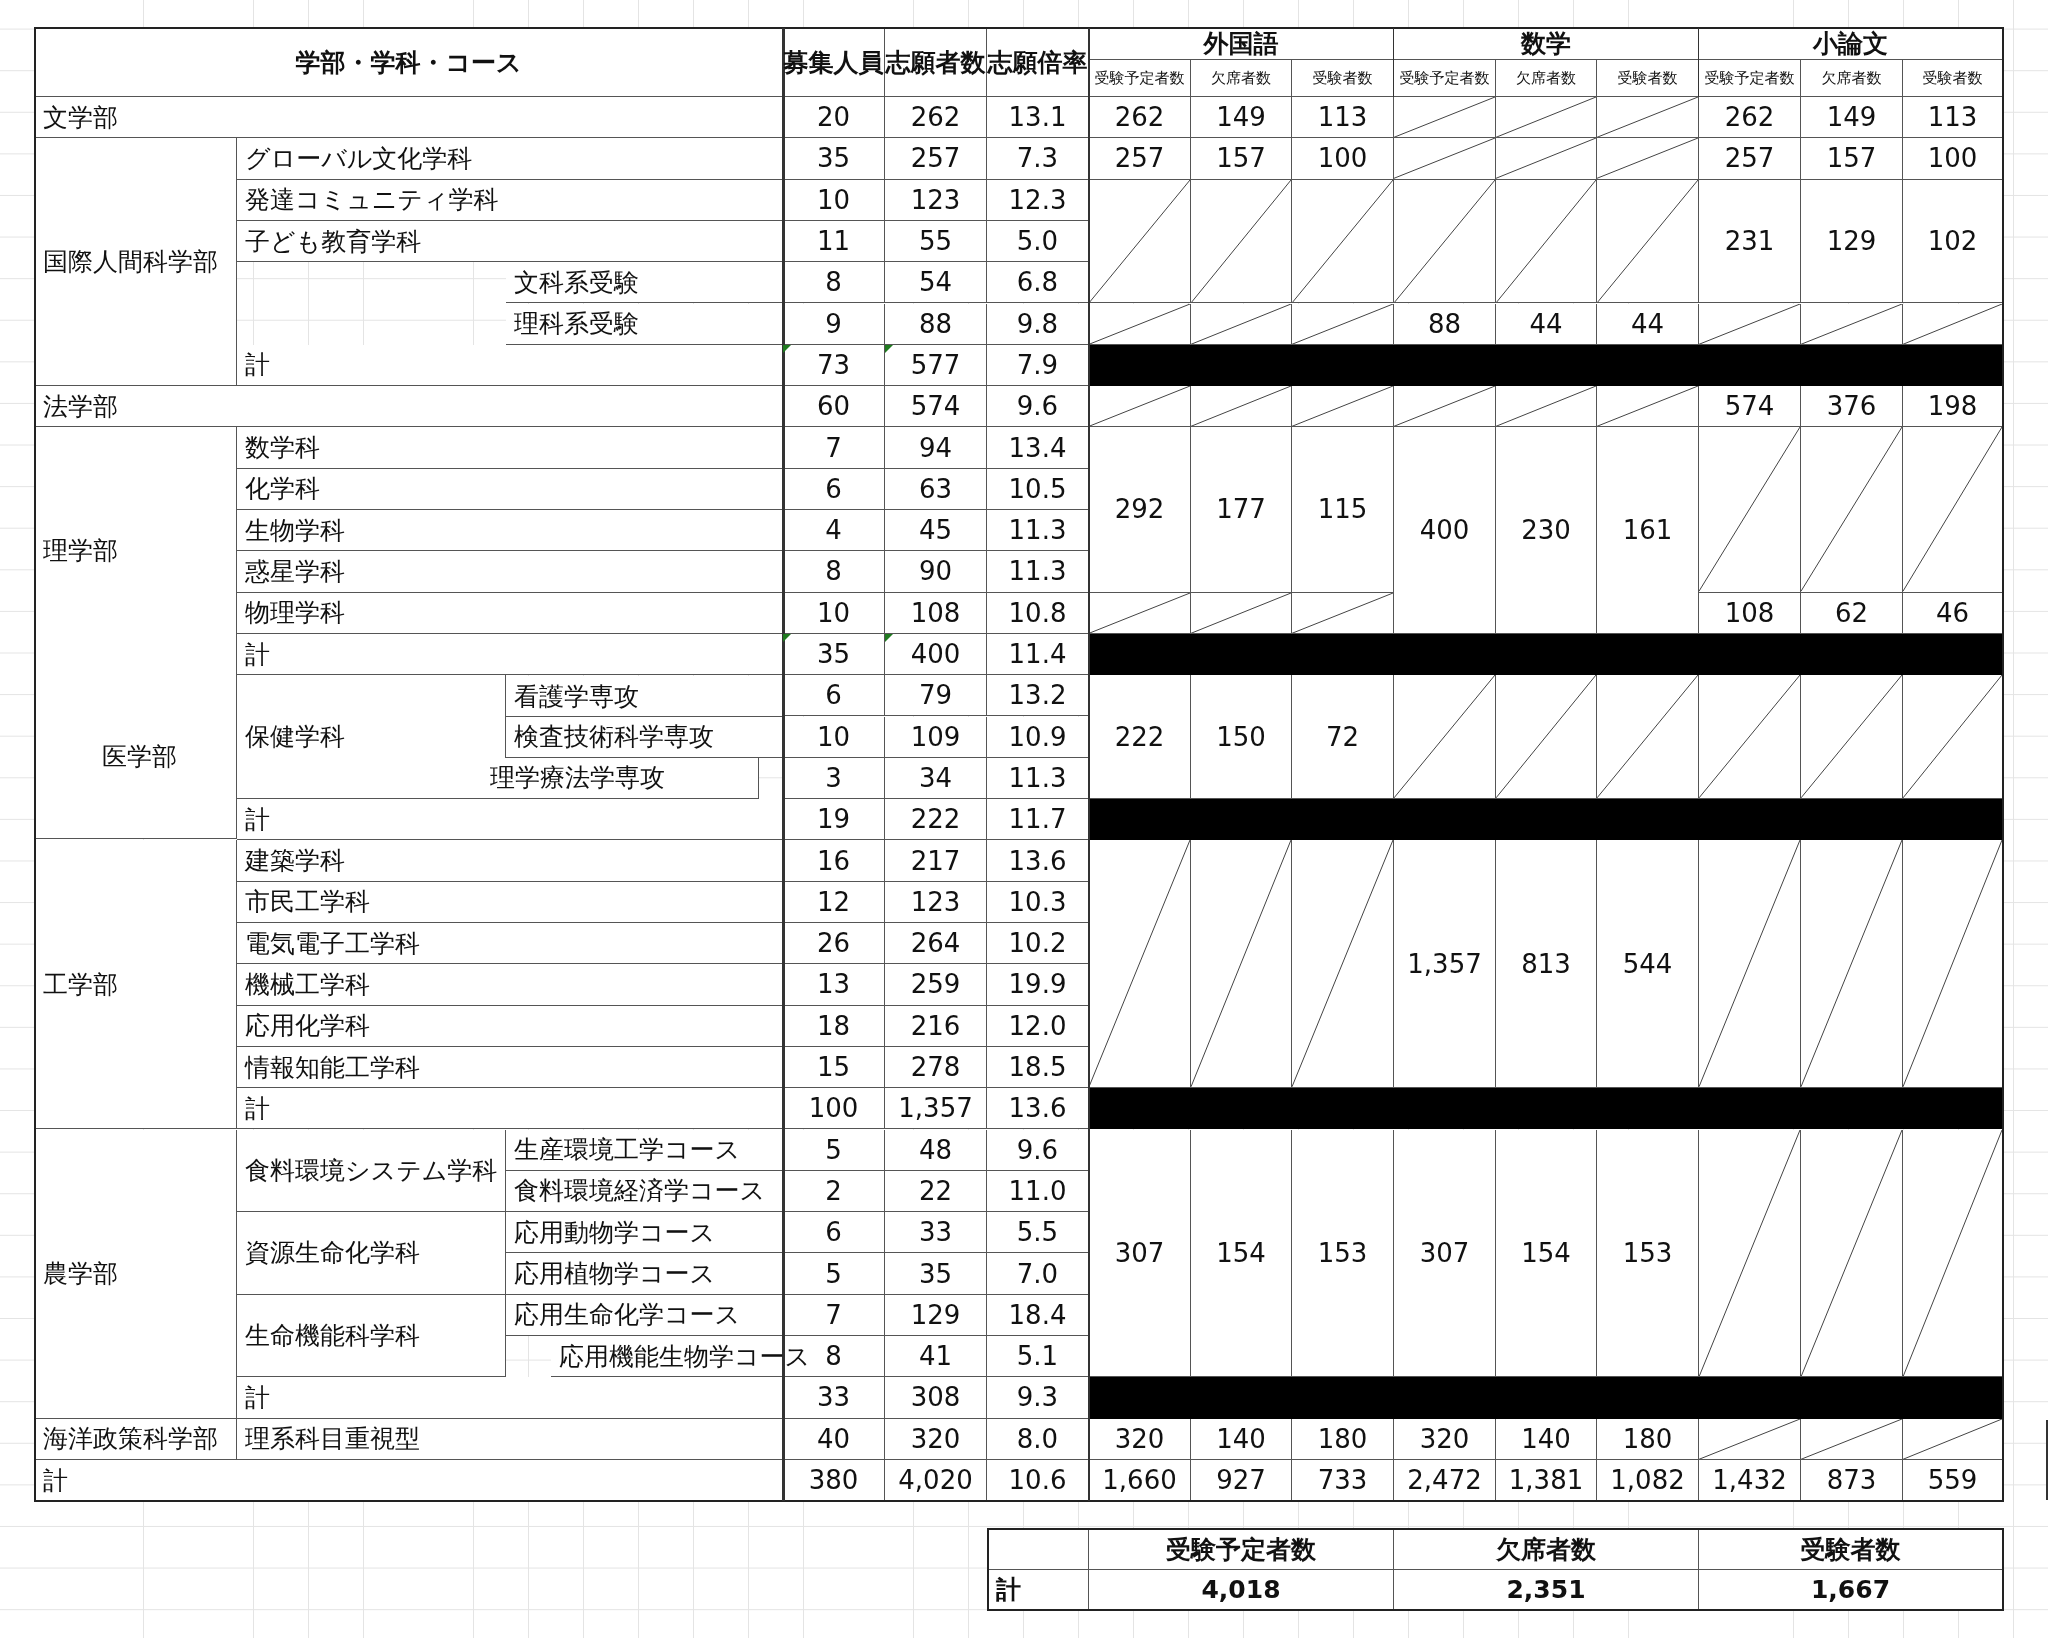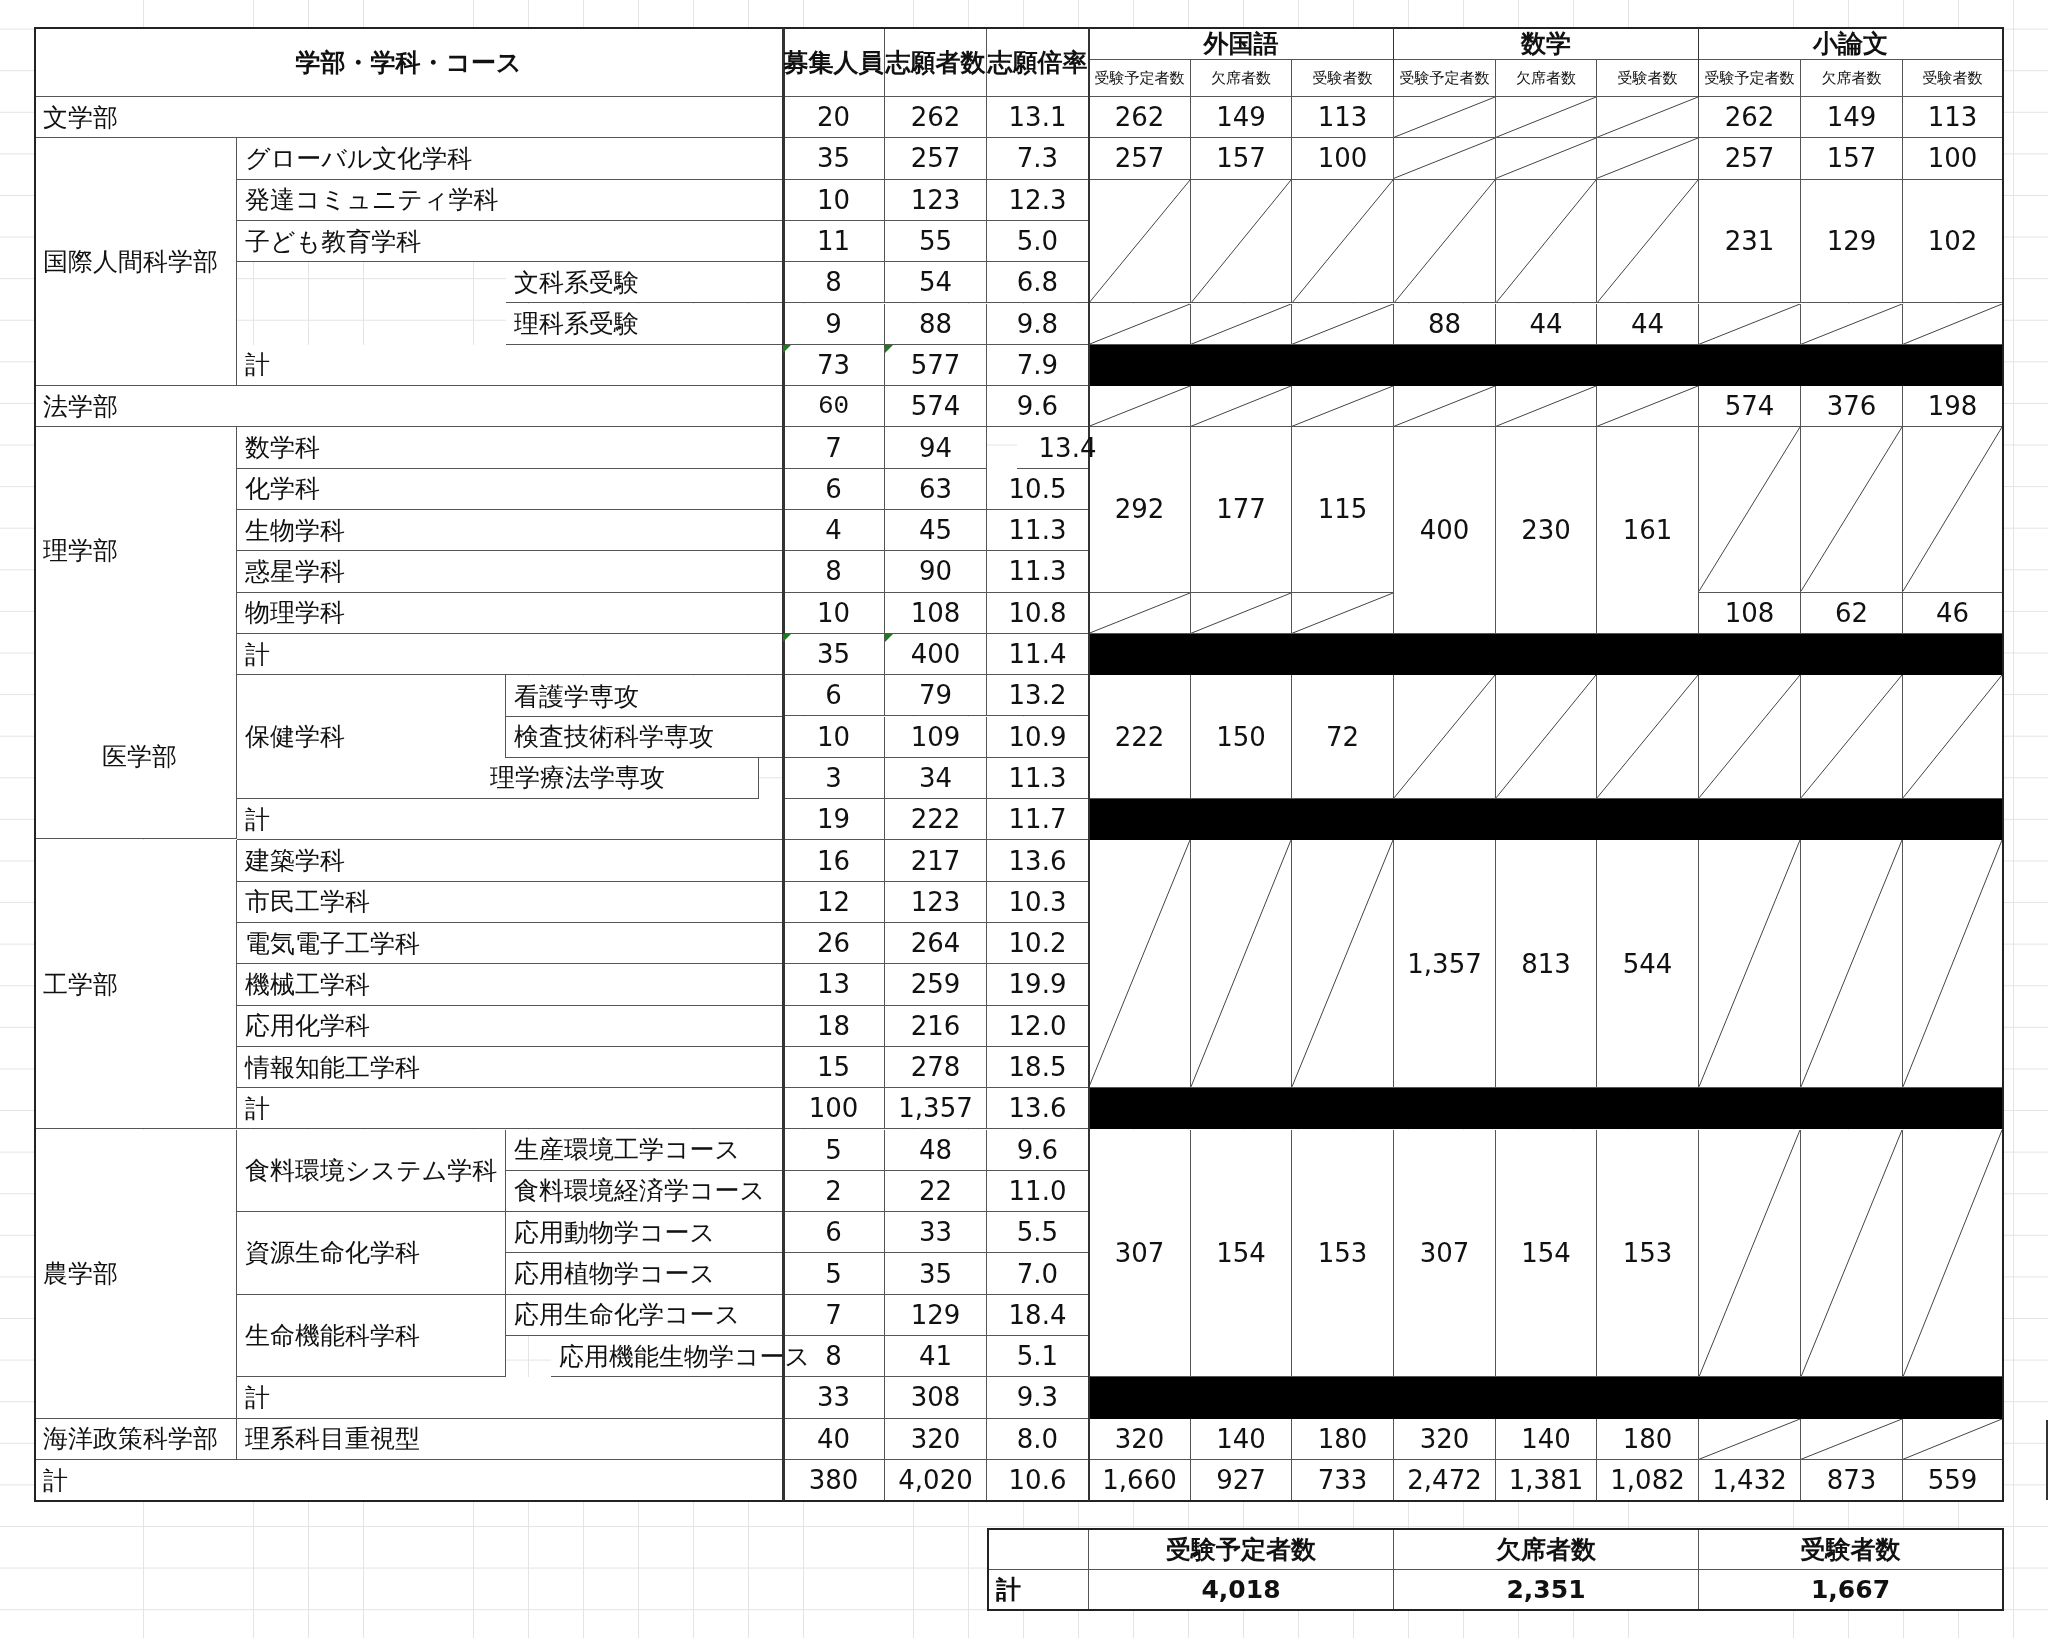--- a/index.html
+++ b/index.html
@@ -311,21 +311,21 @@
       <span>577</span>
       <div class="tri"></div>
     </div>
     <div class="c num" style="left: 987px; top: 344.8px; width: 102px; height: 41.3px;">
       <span>7.9</span>
     </div>
     <div class="c bar" style="left: 1089px; top: 344.8px; width: 914px; height: 41.3px;"></div>
     <div class="c txt l" style="left: 35px; top: 386.1px; width: 748px; height: 41.3px;">
       <span>法学部</span>
     </div>
-    <div class="c num" style="left: 783px; top: 386.1px; width: 102px; height: 41.3px; font-family: Liberation Mono, monospace;">
+    <div class="c num" style="left: 783px; top: 386.1px; width: 102px; height: 41.3px;">
       <span>60</span>
     </div>
     <div class="c num" style="left: 885px; top: 386.1px; width: 102px; height: 41.3px;">
       <span>574</span>
     </div>
     <div class="c num" style="left: 987px; top: 386.1px; width: 102px; height: 41.3px;">
       <span>9.6</span>
     </div>
     <div class="c " style="left: 1089px; top: 386.1px; width: 102px; height: 41.3px;">
       <svg class="diag" viewBox="0 0 100 100" preserveAspectRatio="none">
@@ -371,21 +371,21 @@
     </div>
     <div class="c txt l" style="left: 237px; top: 427.4px; width: 546px; height: 41.3px;">
       <span>数学科</span>
     </div>
     <div class="c num" style="left: 783px; top: 427.4px; width: 102px; height: 41.3px;">
       <span>7</span>
     </div>
     <div class="c num" style="left: 885px; top: 427.4px; width: 102px; height: 41.3px;">
       <span>94</span>
     </div>
-    <div class="c num" style="left: 1017px; top: 427.4px; width: 102px; height: 41.3px;">
+    <div class="c num" style="left: 987px; top: 427.4px; width: 102px; height: 41.3px;">
       <span>13.4</span>
     </div>
     <div class="c txt l" style="left: 237px; top: 468.7px; width: 546px; height: 41.3px;">
       <span>化学科</span>
     </div>
     <div class="c num" style="left: 783px; top: 468.7px; width: 102px; height: 41.3px;">
       <span>6</span>
     </div>
     <div class="c num" style="left: 885px; top: 468.7px; width: 102px; height: 41.3px;">
       <span>63</span>

